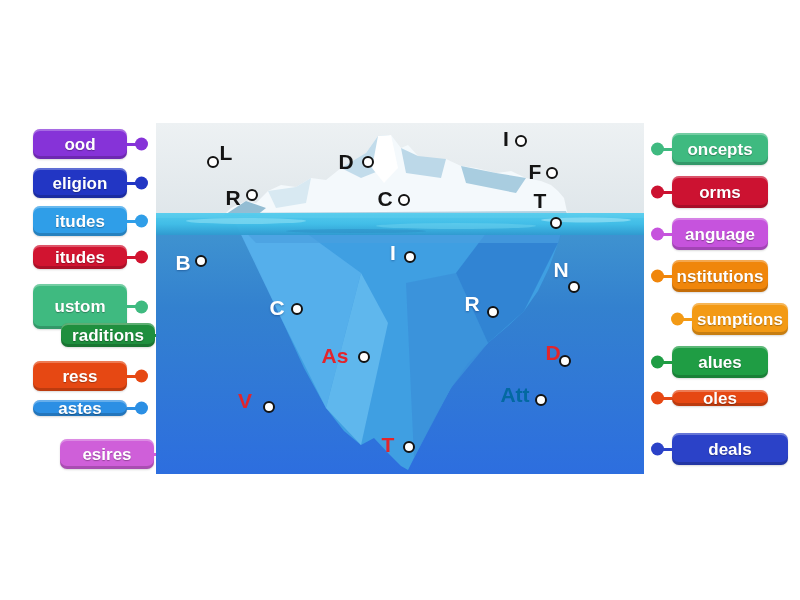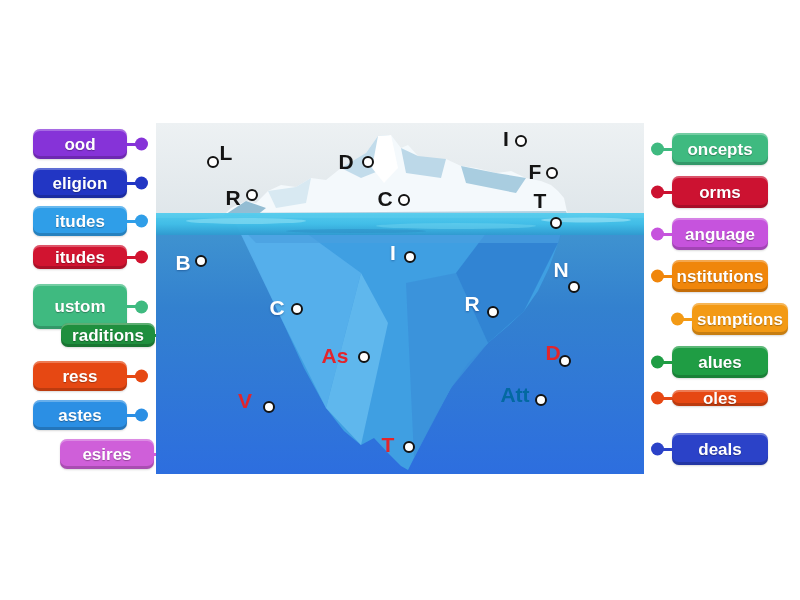--- a/index.html
+++ b/index.html
@@ -85,21 +85,21 @@
       <span class="cdot"></span>
     </div>
 </div>
 <div class="label left" style="left: 33px; top: 361px; width: 94px; height: 30px; color: rgb(230, 72, 19);">
   <div class="label-box">
       <span class="label-text">ress</span>
   <span class="stub"></span>
       <span class="cdot"></span>
     </div>
 </div>
-<div class="label left" style="left: 33px; top: 400px; width: 94px; height: 30px; color: rgb(43, 143, 228);">
+<div class="label left" style="left: 33px; top: 400px; width: 94px; height: 16px; color: rgb(43, 143, 228);">
   <div class="label-box">
       <span class="label-text">astes</span>
   <span class="stub"></span>
       <span class="cdot"></span>
     </div>
 </div>
 <div class="label left" style="left: 33px; top: 439px; width: 94px; height: 30px; color: rgb(207, 95, 217); padding-left: 27px;">
   <div class="label-box">
       <span class="label-text">esires</span>
   <span class="stub"></span>
@@ -149,21 +149,21 @@
       <span class="cdot"></span>
     </div>
 </div>
 <div class="label right" style="left: 672px; top: 390px; width: 96px; height: 16px; color: rgb(230, 72, 19);">
   <div class="label-box">
       <span class="label-text">oles</span>
   <span class="stub"></span>
       <span class="cdot"></span>
     </div>
 </div>
-<div class="label right" style="left: 672px; top: 433px; width: 96px; height: 32px; color: rgb(43, 66, 200);">
+<div class="label right" style="left: 672px; top: 433px; width: 116px; height: 32px; color: rgb(43, 66, 200);">
   <div class="label-box">
       <span class="label-text">deals</span>
   <span class="stub"></span>
       <span class="cdot"></span>
     </div>
 </div>
 
 <div id="scene">
   <svg width="488" height="351" viewBox="0 0 488 351">
     <defs>

